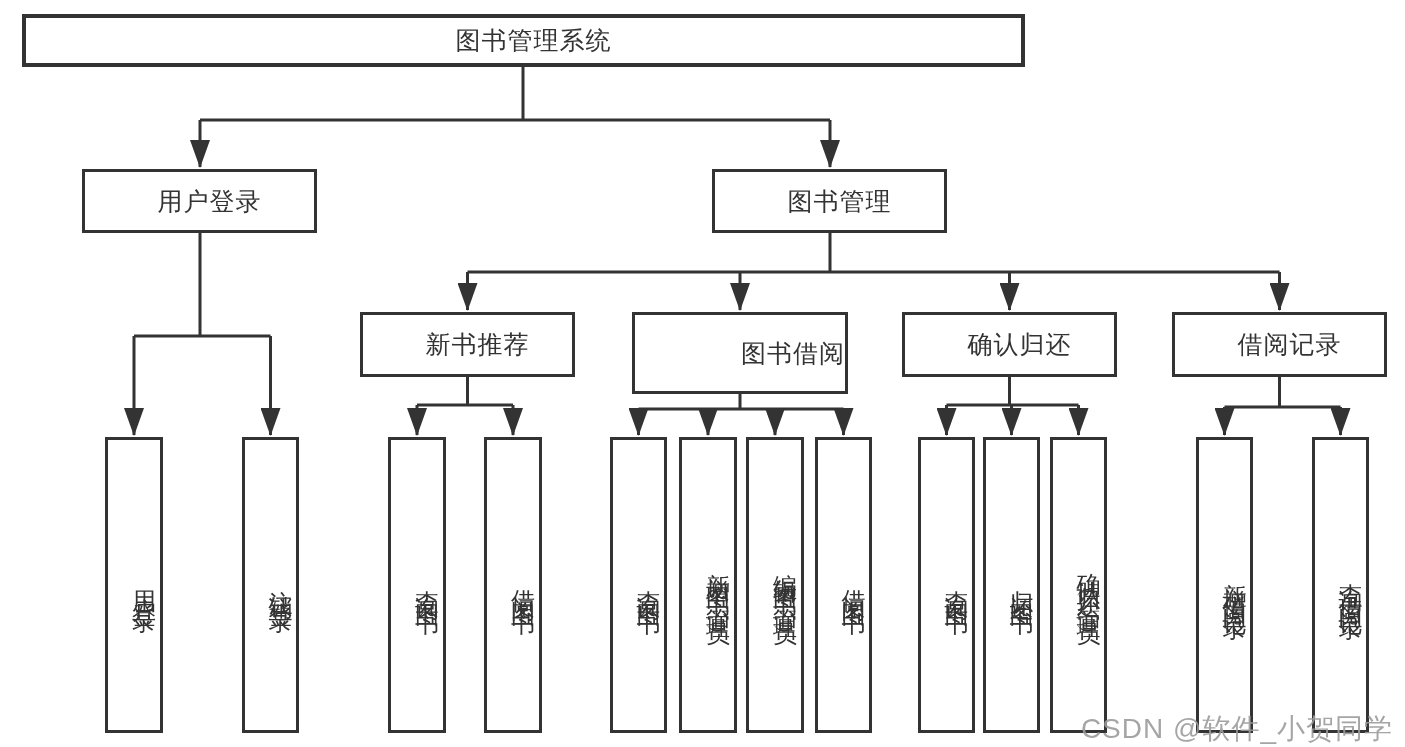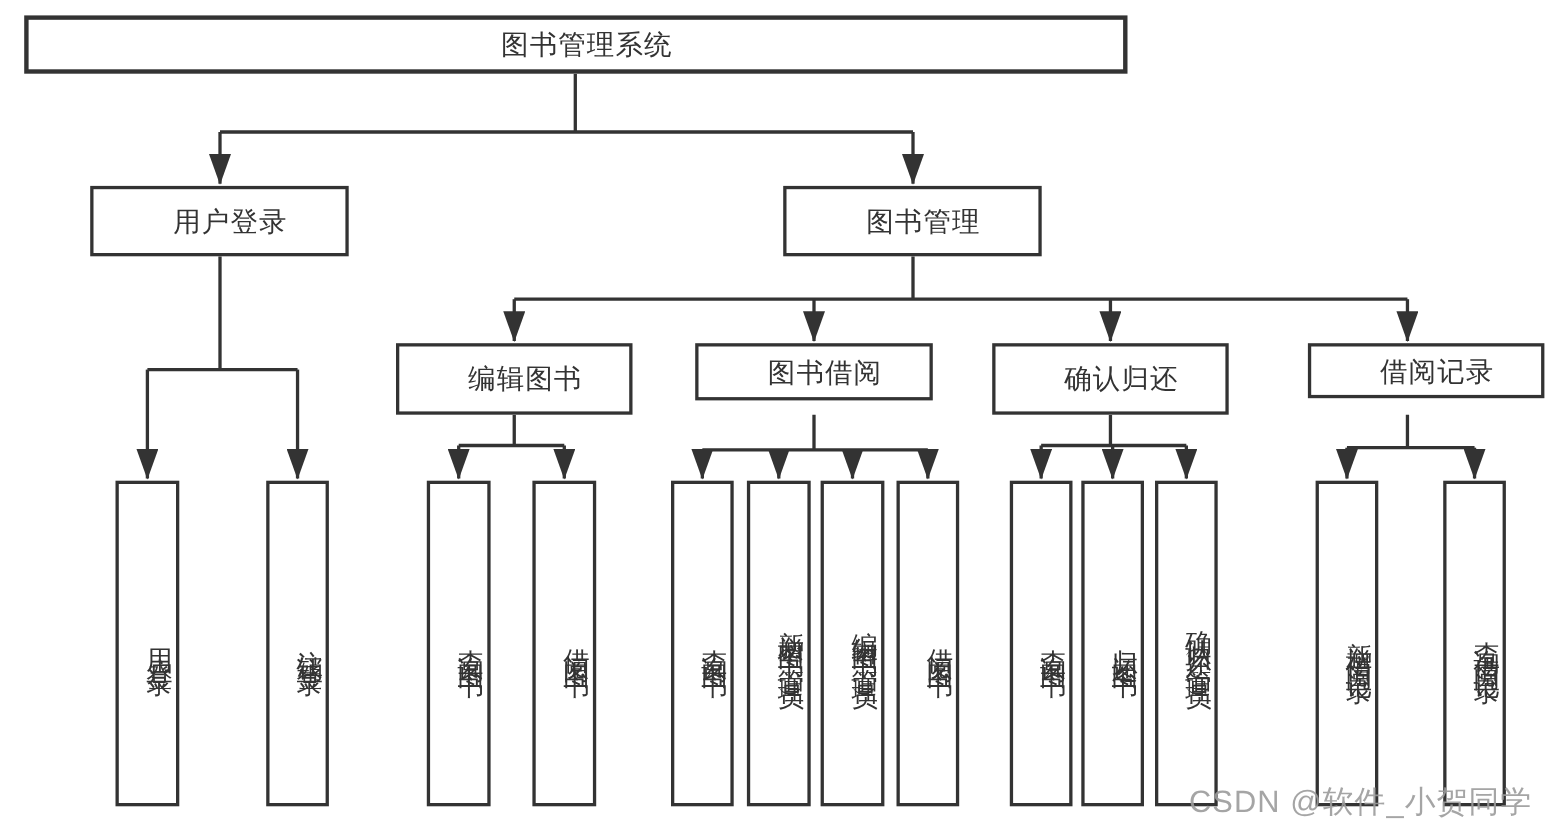--- a/index.html
+++ b/index.html
@@ -114,29 +114,29 @@
   </div>
 
   <div class="node box-h" style="left:82px;top:169px;width:235px;height:64px;">
     <span class="lbl">用户登录</span>
   </div>
   <div class="node box-h" style="left:712px;top:169px;width:235px;height:64px;">
     <span class="lbl">图书管理</span>
   </div>
 
   <div class="node box-h" style="left:360px;top:312px;width:215px;height:65px;">
-    <span class="lbl">编辑图书</span>
+    <span class="lbl">新书推荐</span>
   </div>
-  <div class="node box-h" style="left:632px;top:312px;width:216px;height:52px;">
+  <div class="node box-h" style="left:632px;top:312px;width:216px;height:82px;justify-content:flex-end;">
     <span class="lbl">图书借阅</span>
   </div>
   <div class="node box-h" style="left:902px;top:312px;width:215px;height:65px;">
     <span class="lbl">确认归还</span>
   </div>
-  <div class="node box-h" style="left:1172px;top:312px;width:215px;height:50px;margin-left:17px;">
+  <div class="node box-h" style="left:1172px;top:312px;width:215px;height:65px;">
     <span class="lbl">借阅记录</span>
   </div>
 
   <div class="node box-v" style="left:105px;top:437px;width:58px;height:296px;">
     <span class="lbl">用户登录</span>
   </div>
   <div class="node box-v" style="left:242px;top:437px;width:57px;height:296px;">
     <span class="lbl">注销登录</span>
   </div>
 

